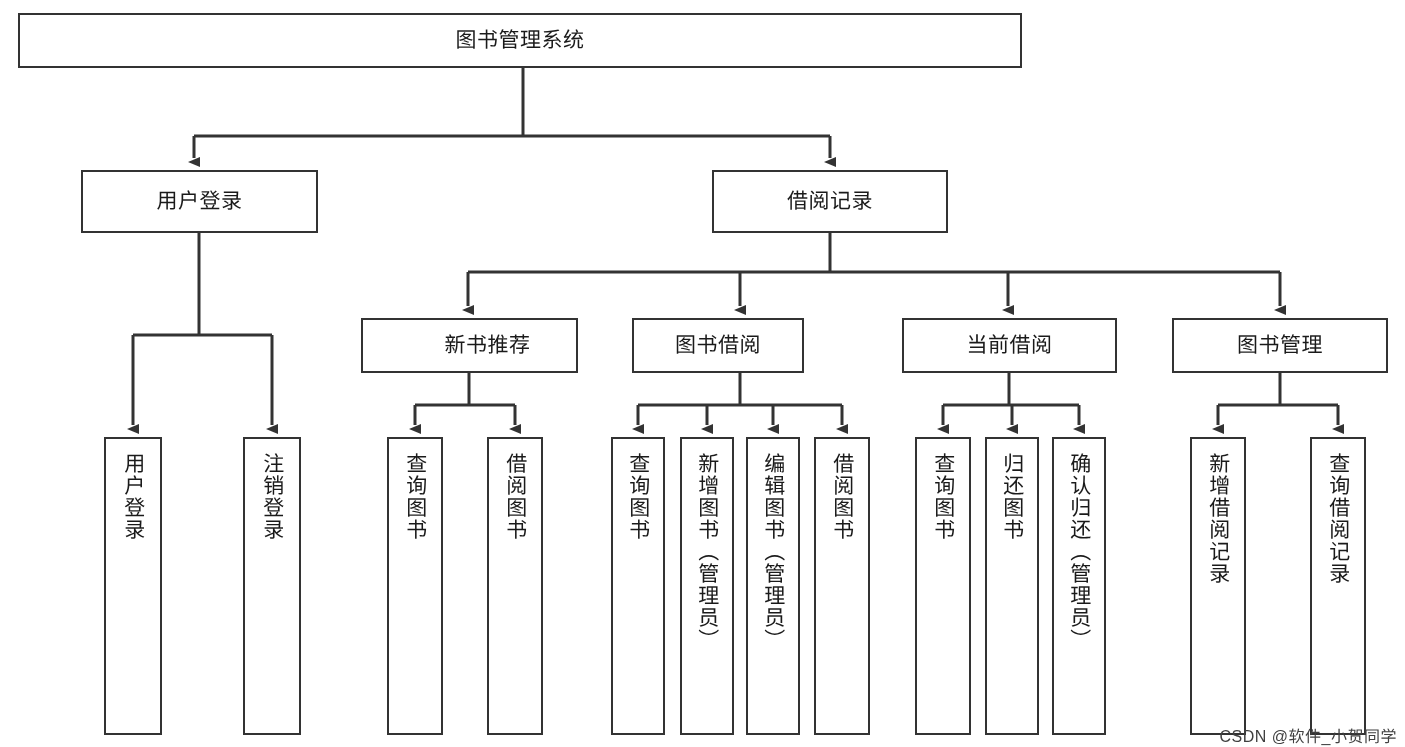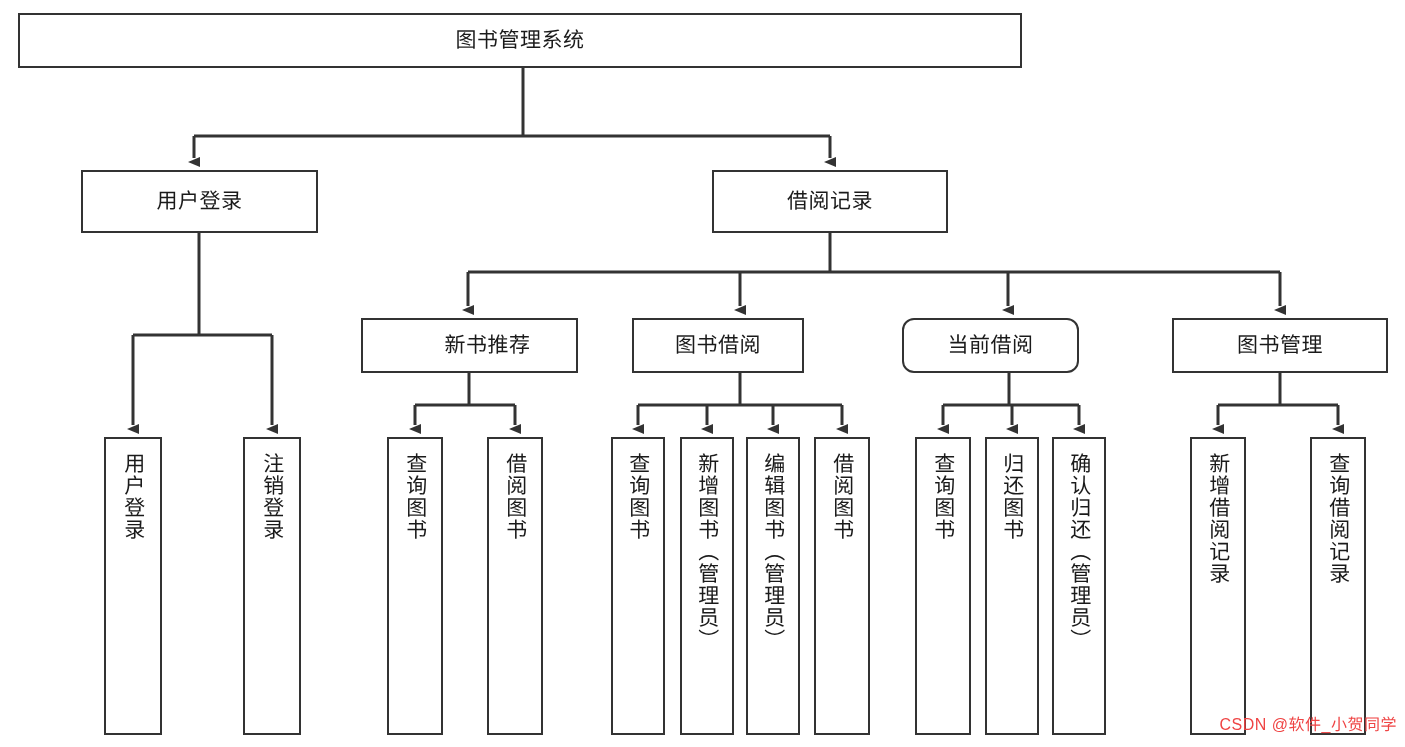--- a/index.html
+++ b/index.html
@@ -58,23 +58,23 @@
     writing-mode: vertical-rl;
     text-orientation: upright;
     font-size: 21px;
     line-height: 1.32;
     letter-spacing: 1px;
     white-space: nowrap;
   }
   #watermark {
     position: absolute;
     right: 8px;
-    bottom: 12px;
+    bottom: 0;
     font-size: 16px;
-    color: #ef4444;
+    color: #404040;
     letter-spacing: 0.5px;
     white-space: nowrap;
     user-select: none;
   }
 </style>
 </head>
 <body>
 
 <div id="diagram-root">
 
@@ -138,21 +138,21 @@
   <div class="node horizontal" style="left:712px; top:170px; width:236px; height:63px;">
     <span class="node-label">借阅记录</span>
   </div>
 
   <div class="node horizontal" style="left:361px; top:318px; width:217px; height:55px;padding-left:36px;">
     <span class="node-label">新书推荐</span>
   </div>
   <div class="node horizontal" style="left:632px; top:318px; width:172px; height:55px;">
     <span class="node-label">图书借阅</span>
   </div>
-  <div class="node horizontal" style="left:902px; top:318px; width:177px; height:55px;border-radius:12px;">
+  <div class="node horizontal" style="left:902px; top:318px; width:215px; height:55px;">
     <span class="node-label">当前借阅</span>
   </div>
   <div class="node horizontal" style="left:1172px; top:318px; width:216px; height:55px;">
     <span class="node-label">图书管理</span>
   </div>
 
   <div class="node vertical" style="left:104px; top:437px; width:58px; height:298px;">
     <span class="node-label">用户登录</span>
   </div>
   <div class="node vertical" style="left:243px; top:437px; width:58px; height:298px;">

